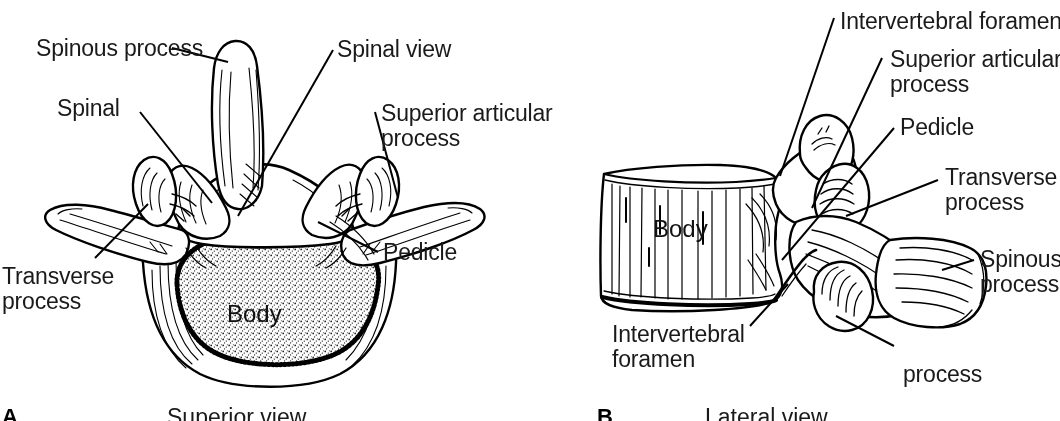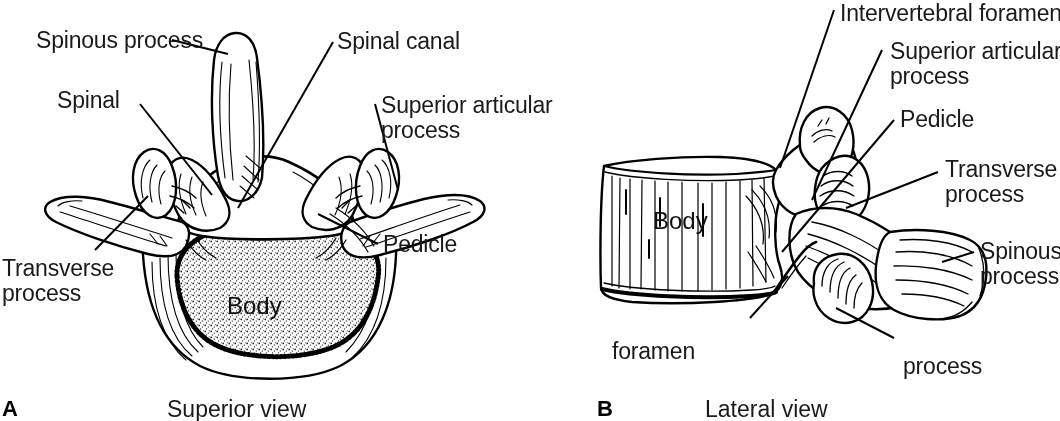--- a/index.html
+++ b/index.html
@@ -1,19 +1,19 @@
 <!DOCTYPE html>
 <html><head>
 <meta charset="utf-8">
 <style>
   html,body{margin:0;padding:0;background:#ffffff;}
   body{width:1060px;height:421px;overflow:hidden;
        font-family:"Liberation Sans","DejaVu Sans",sans-serif;color:#1a1a1a;}
   #figure{position:relative;width:1060px;height:421px;background:#fff;}
-  .panel{position:absolute;top:0;height:356px;}
+  .panel{position:absolute;top:8px;height:356px;}
   #panel-a{left:0;width:560px;}
   #panel-b{left:560px;width:500px;}
   svg{display:block;overflow:visible;}
   .lbl{position:absolute;font-size:23px;line-height:25px;color:#1a1a1a;
        white-space:pre;letter-spacing:-0.2px;}
   .panelid{position:absolute;font-size:22px;font-weight:bold;color:#000;}
   .viewname{position:absolute;font-size:23px;color:#1a1a1a;white-space:pre;}
   .bonelbl{position:absolute;font-size:24px;color:#111;white-space:pre;}
 </style>
 </head>
@@ -211,21 +211,21 @@
         <line x1="333" y1="42" x2="238" y2="208"></line>
         <line x1="375" y1="104" x2="398" y2="190"></line>
         <line x1="378" y1="244" x2="318" y2="214"></line>
       </g>
     </svg>
 
     <div class="lbl" style="left:4px;  top:28px;margin-left:32px;">Spinous process</div>
     <div class="lbl" style="left:57px; top:88px;">Spinal</div>
     <div class="lbl" style="left:2px;  top:256px;">Transverse</div>
     <div class="lbl" style="left:2px;  top:281px;">process</div>
-    <div class="lbl" style="left:337px;top:29px;">Spinal canal</div>
+    <div class="lbl" style="left:337px;top:29px;">Spinal view</div>
     <div class="lbl" style="left:381px;top:93px;">Superior articular</div>
     <div class="lbl" style="left:381px;top:118px;">process</div>
     <div class="lbl" style="left:383px;top:232px;">Pedicle</div>
 
     <div class="bonelbl" style="left:227px;top:292px;">Body</div>
 
     <div class="panelid" style="left:2px;  top:396px;">A</div>
     <div class="viewname" style="left:167px;top:396px;">Superior view</div>
   </div>
 
@@ -382,20 +382,21 @@
     </svg>
 
     <div class="lbl" style="left:280px;top:1px;">Intervertebral foramen</div>
     <div class="lbl" style="left:330px;top:39px;">Superior articular</div>
     <div class="lbl" style="left:330px;top:64px;">process</div>
     <div class="lbl" style="left:340px;top:107px;">Pedicle</div>
     <div class="lbl" style="left:385px;top:157px;">Transverse</div>
     <div class="lbl" style="left:385px;top:182px;">process</div>
     <div class="lbl" style="left:420px;top:239px;">Spinous</div>
     <div class="lbl" style="left:420px;top:264px;">process</div>
+    <div class="lbl" style="left:52px; top:314px;">Intervertebral</div>
     <div class="lbl" style="left:52px; top:339px;">foramen</div>
     <div class="lbl" style="left:343px;top:354px;">process</div>
 
     <div class="bonelbl" style="left:93px;top:207px;">Body</div>
 
     <div class="panelid" style="left:37px; top:396px;">B</div>
     <div class="viewname" style="left:145px;top:396px;">Lateral view</div>
   </div>
 
 </div>

